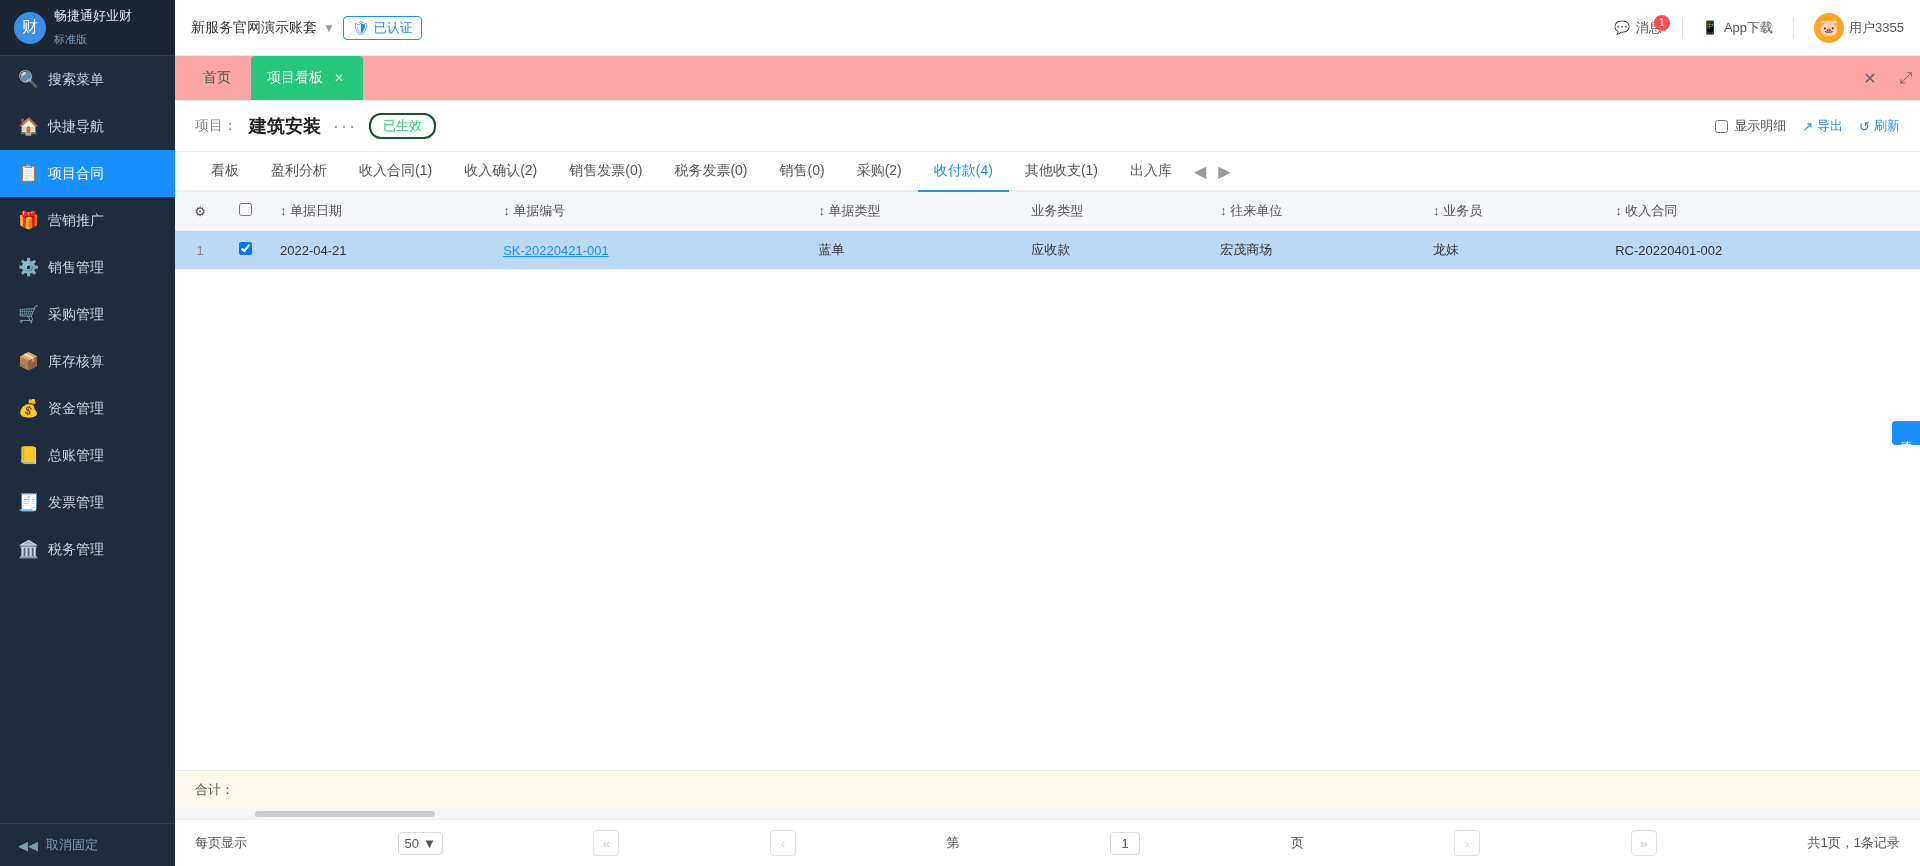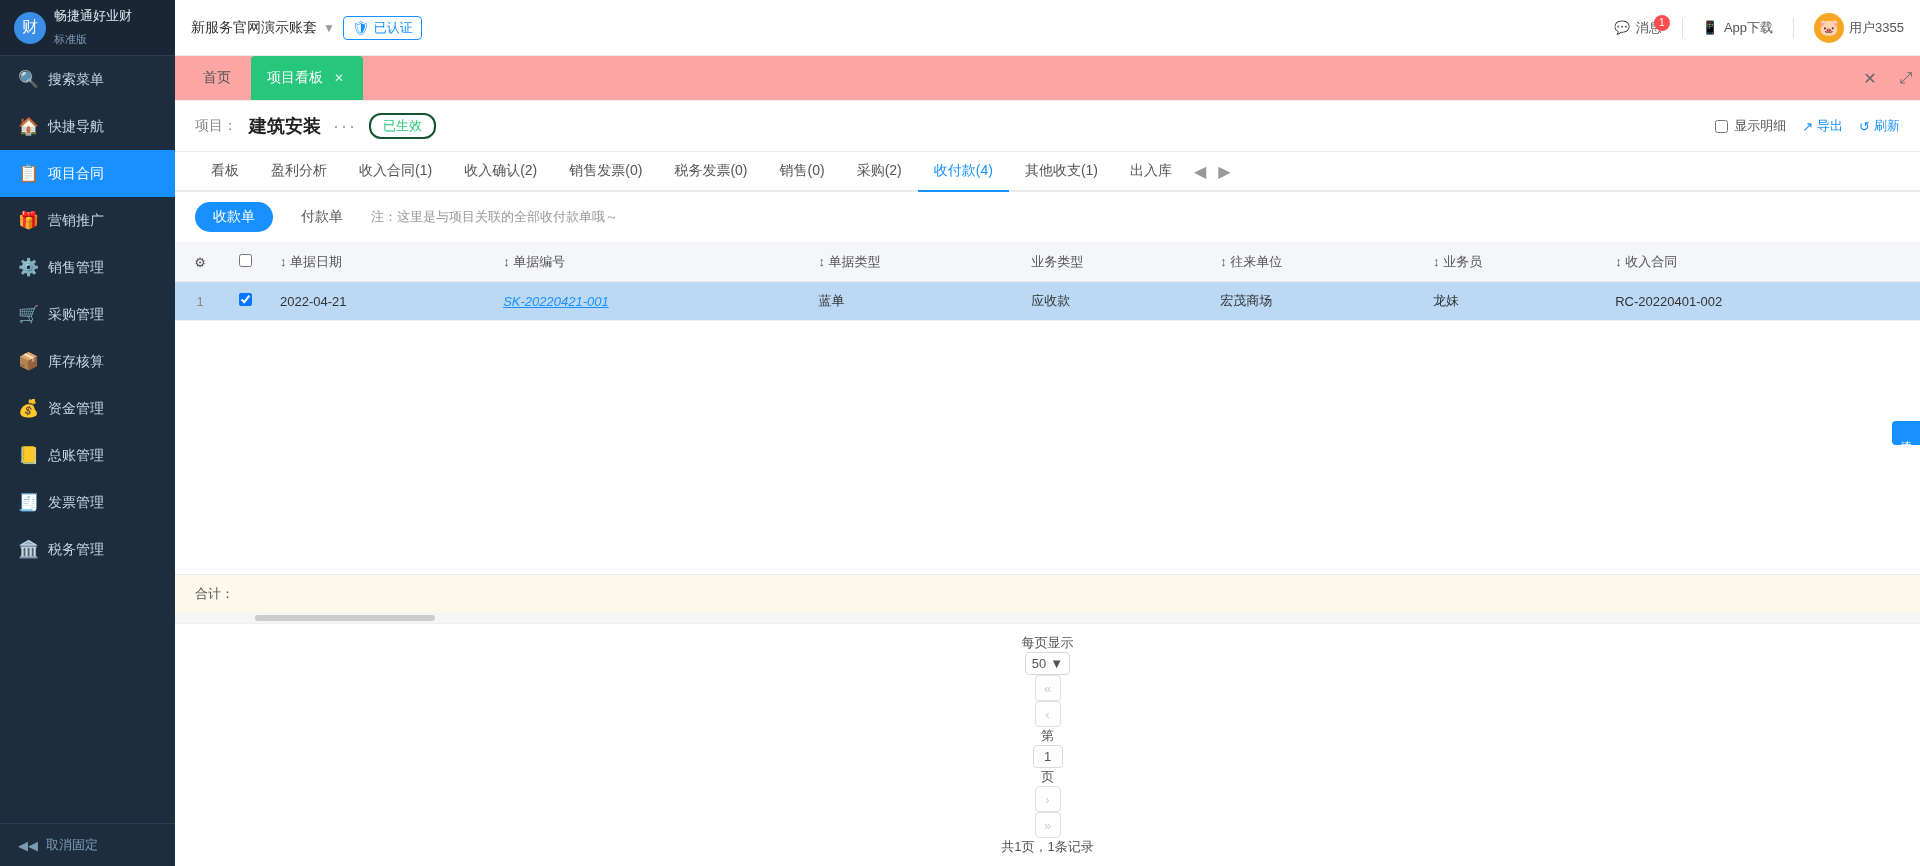--- a/index.html
+++ b/index.html
@@ -359,21 +359,20 @@
     tbody td {
       padding: 10px 14px;
       font-size: 13px;
       color: #333;
       white-space: nowrap;
     }
     .link-text {
       color: #1890ff;
       cursor: pointer;
       text-decoration: underline;
-      font-style: italic;
     }
     .row-num {
       color: #888;
       text-align: center;
     }
     .th-checkbox, .td-checkbox {
       width: 40px;
       text-align: center;
     }
     .th-gear {
@@ -409,21 +408,20 @@
     .pagination {
       display: flex;
       align-items: center;
       justify-content: space-between;
       padding: 10px 20px;
       font-size: 13px;
       color: #555;
       background: #fff;
       border-top: 1px solid #f0f0f0;
       flex-shrink: 0;
-      flex-direction: column;
     }
     .pagination-label { color: #555; }
     .page-size-select {
       border: 1px solid #d9d9d9;
       border-radius: 4px;
       padding: 3px 6px;
       font-size: 13px;
       display: flex;
       align-items: center;
       gap: 4px;
@@ -640,25 +638,20 @@
       <div class="sub-tab">税务发票(0)</div>
       <div class="sub-tab">销售(0)</div>
       <div class="sub-tab">采购(2)</div>
       <div class="sub-tab active">收付款(4)</div>
       <div class="sub-tab">其他收支(1)</div>
       <div class="sub-tab">出入库</div>
       <div class="sub-nav-arrow">◀</div>
       <div class="sub-nav-arrow">▶</div>
     </div>
 
-    <div class="section-bar">
-      <button class="section-btn active">收款单</button>
-      <button class="section-btn inactive">付款单</button>
-      <span class="section-note">注：这里是与项目关联的全部收付款单哦～</span>
-    </div>
 
     <div class="table-container">
       <table>
         <thead>
           <tr>
             <th class="th-gear">⚙</th>
             <th class="th-checkbox">
               <input type="checkbox" style="">
             </th>
             <th class="sortable">

